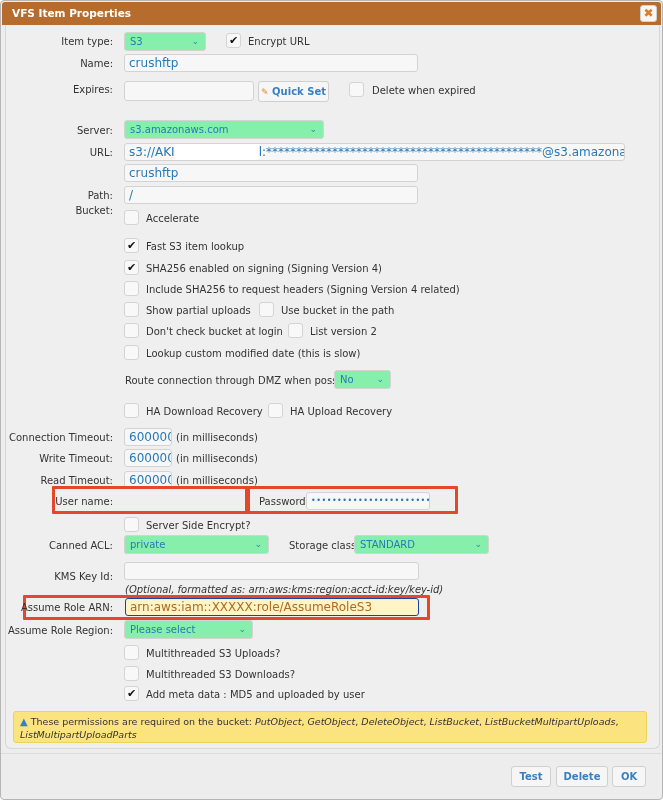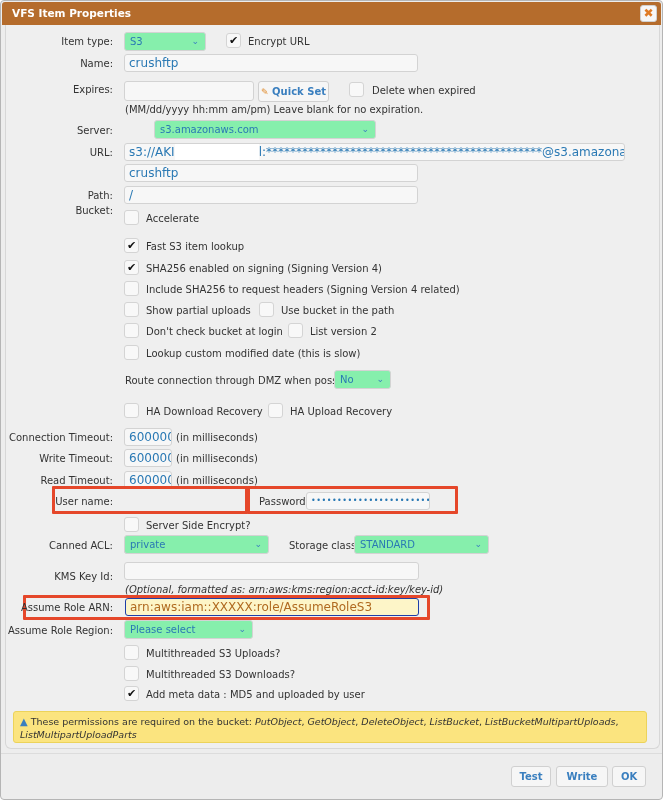--- a/index.html
+++ b/index.html
@@ -94,24 +94,23 @@
   <div class="inp" style="left:123px;top:53px;width:294px;">crushftp</div>
 
   <div class="lbl" style="left:20px;width:92px;top:83px;">Expires:</div>
   <div class="inp" style="left:123px;top:80px;width:130px;height:20px;"></div>
   <div class="btn" style="left:257px;top:80px;width:71px;">
     <span style="color:#e08a2a;font-size:9px;">✎</span>
     <span>Quick Set</span>
   </div>
   <div class="cb" style="left:348px;top:81px;"></div>
   <div class="cbl" style="left:371px;top:84px;">Delete when expired</div>
-  <div class="cbl" style="left:124px;top:103px;">(MM/dd/yyyy hh:mm am/pm) Leave blank for no expiration.</div>
 
   <div class="lbl" style="left:20px;width:92px;top:124px;">Server:</div>
-  <div class="sel" style="left:123px;top:119px;width:222px;margin-left:30px;">
+  <div class="sel" style="left:123px;top:119px;width:200px;">
     <span>s3.amazonaws.com</span><span class="chev">⌄</span>
   </div>
 
   <div class="lbl" style="left:20px;width:92px;top:146px;">URL:</div>
   <div class="inp" style="left:123px;top:142px;width:501px;">
     <span>s3://AKI</span><span style="display:inline-block;width:84px;background:#fff;">&nbsp;</span><span>l:**********************************************@s3.amazonaws.com/crushftp/</span>
   </div>
 
   <div class="lbl" style="left:20px;width:92px;top:168px;margin-top:36px;">Bucket:</div>
   <div class="inp" style="left:123px;top:163px;width:294px;">crushftp</div>
@@ -208,15 +207,15 @@
   <div class="cbl" style="left:145px;top:688px;">Add meta data : MD5 and uploaded by user</div>
 
   <div class="note" style="top:710px;">
     <span class="warn-ico">▲</span>
     <span>These permissions are required on the bucket: </span><i>PutObject</i>, <i>GetObject</i>, <i>DeleteObject</i>, <i>ListBucket</i>, <i>ListBucketMultipartUploads</i>,<br><i>ListMultipartUploadParts</i>
   </div>
 
   <div class="footer-sep"></div>
 
   <div class="btn" style="left:510px;top:765px;width:40px;">Test</div>
-  <div class="btn" style="left:555px;top:765px;width:52px;">Write</div>
+  <div class="btn" style="left:555px;top:765px;width:52px;">Delete</div>
   <div class="btn" style="left:611px;top:765px;width:34px;">OK</div>
 </div>
 
 </body></html>

